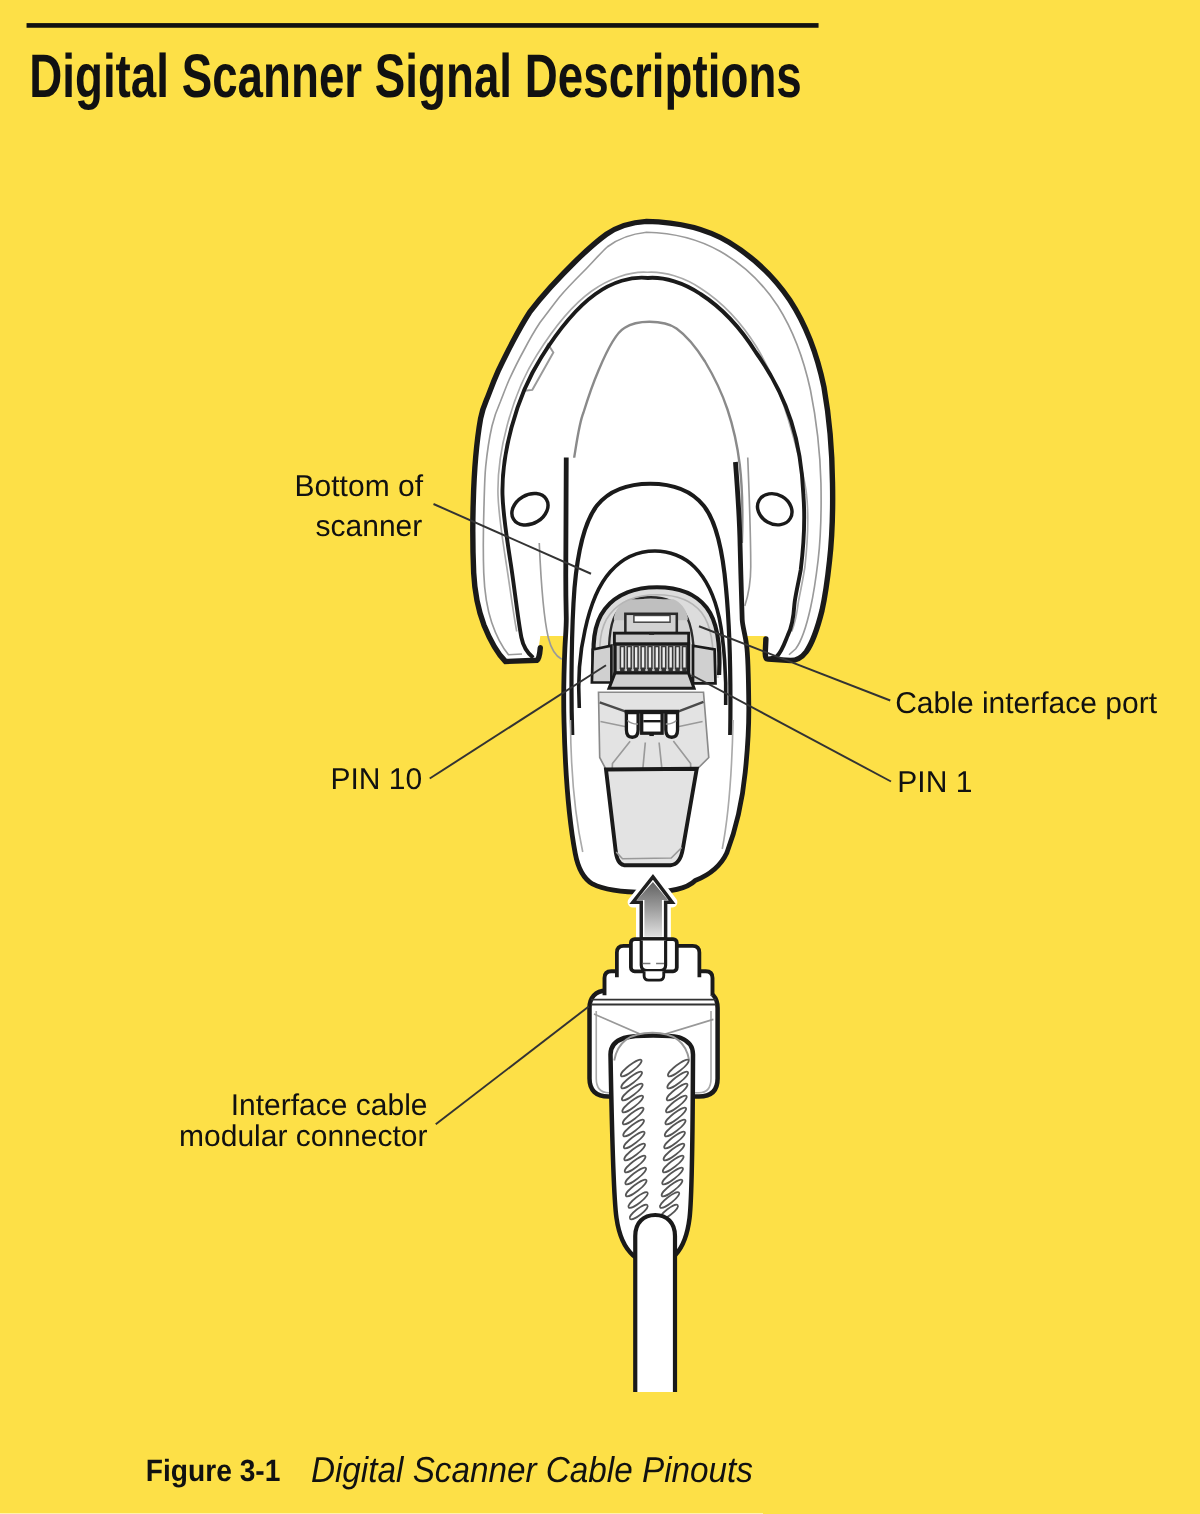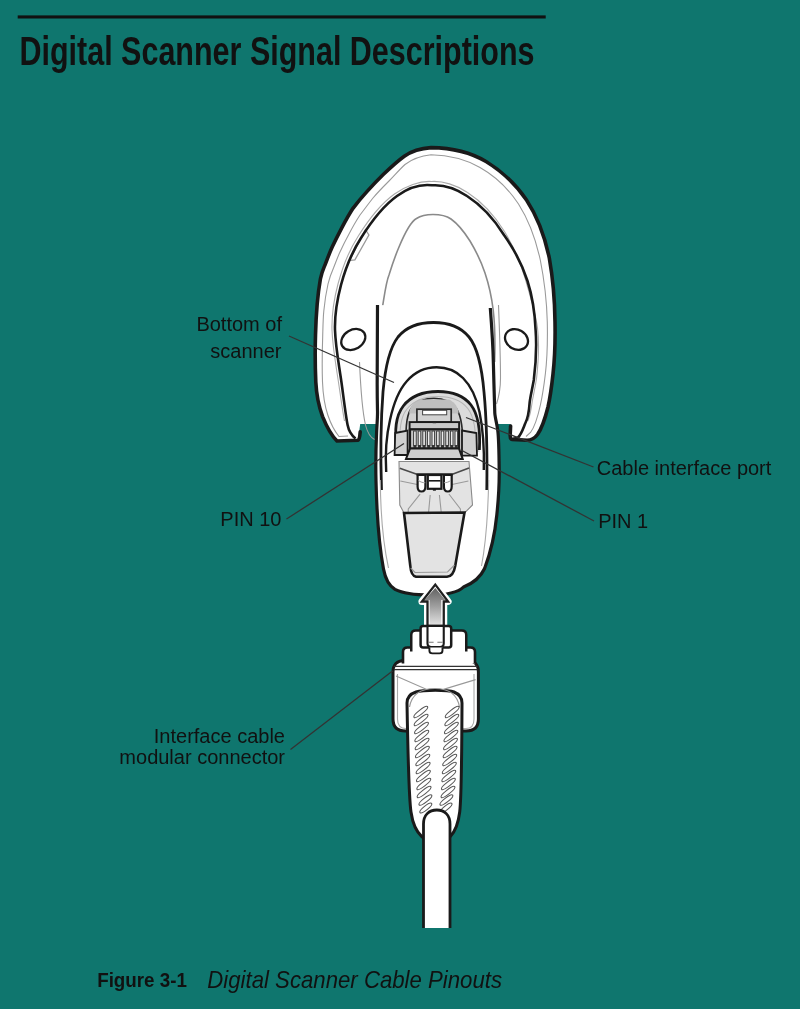--- a/index.html
+++ b/index.html
@@ -1,16 +1,16 @@
 <!DOCTYPE html>
 <html><head>
 <meta charset="utf-8">
 <style>
   html,body{margin:0;padding:0;background:#ffffff;}
-  #page{position:relative;width:800px;height:1009px;background:#0f766e;overflow:hidden;
+  #page{position:relative;width:800px;height:1009px;background:#fde047;overflow:hidden;
         font-family:"Liberation Sans", sans-serif;}
   svg text{font-family:"Liberation Sans", sans-serif;}
 </style>
 </head>
 <body>
 <div id="page">
 <svg width="800" height="1009" viewBox="0 0 800 1009">
   <defs>
     <linearGradient id="arrowg" x1="0" y1="585" x2="0" y2="627" gradientUnits="userSpaceOnUse">
       <stop offset="0" stop-color="#585858"></stop>

